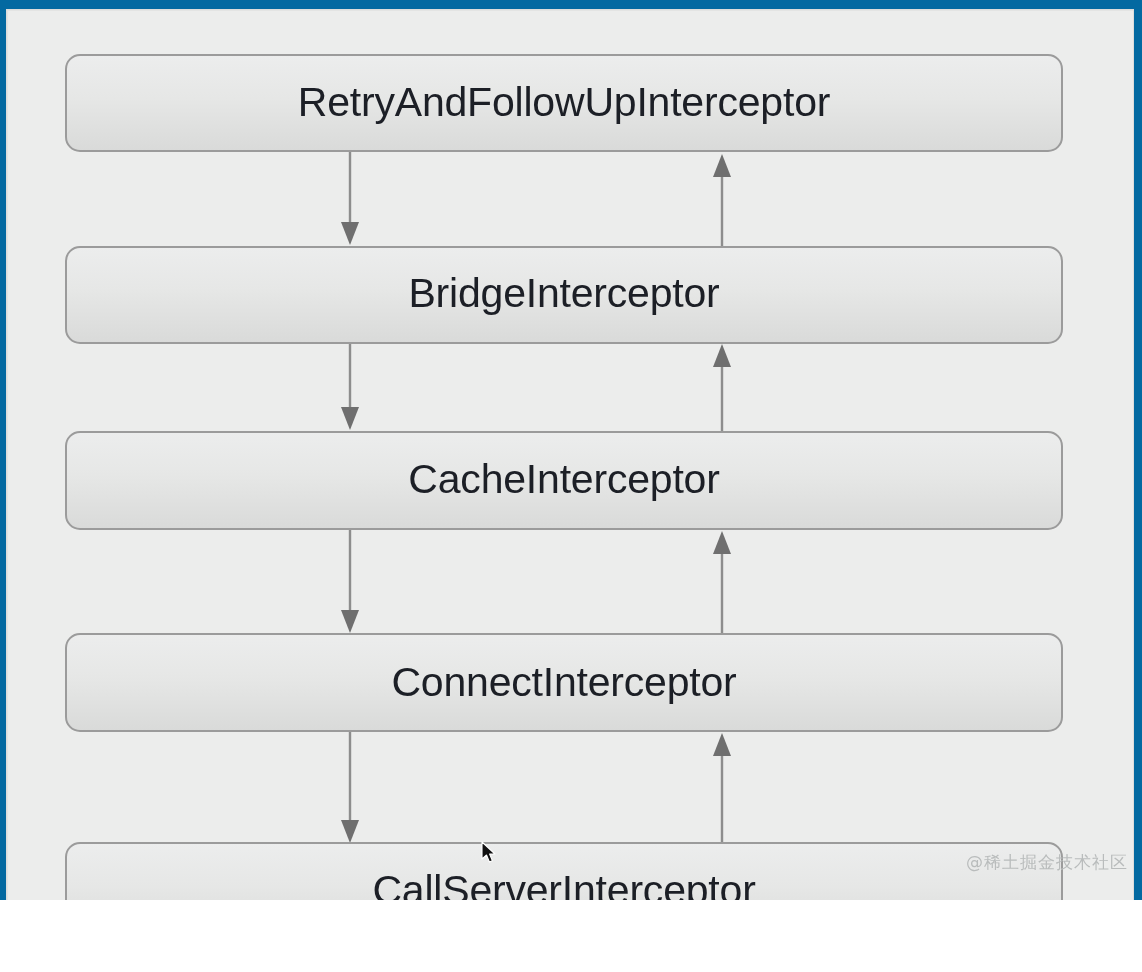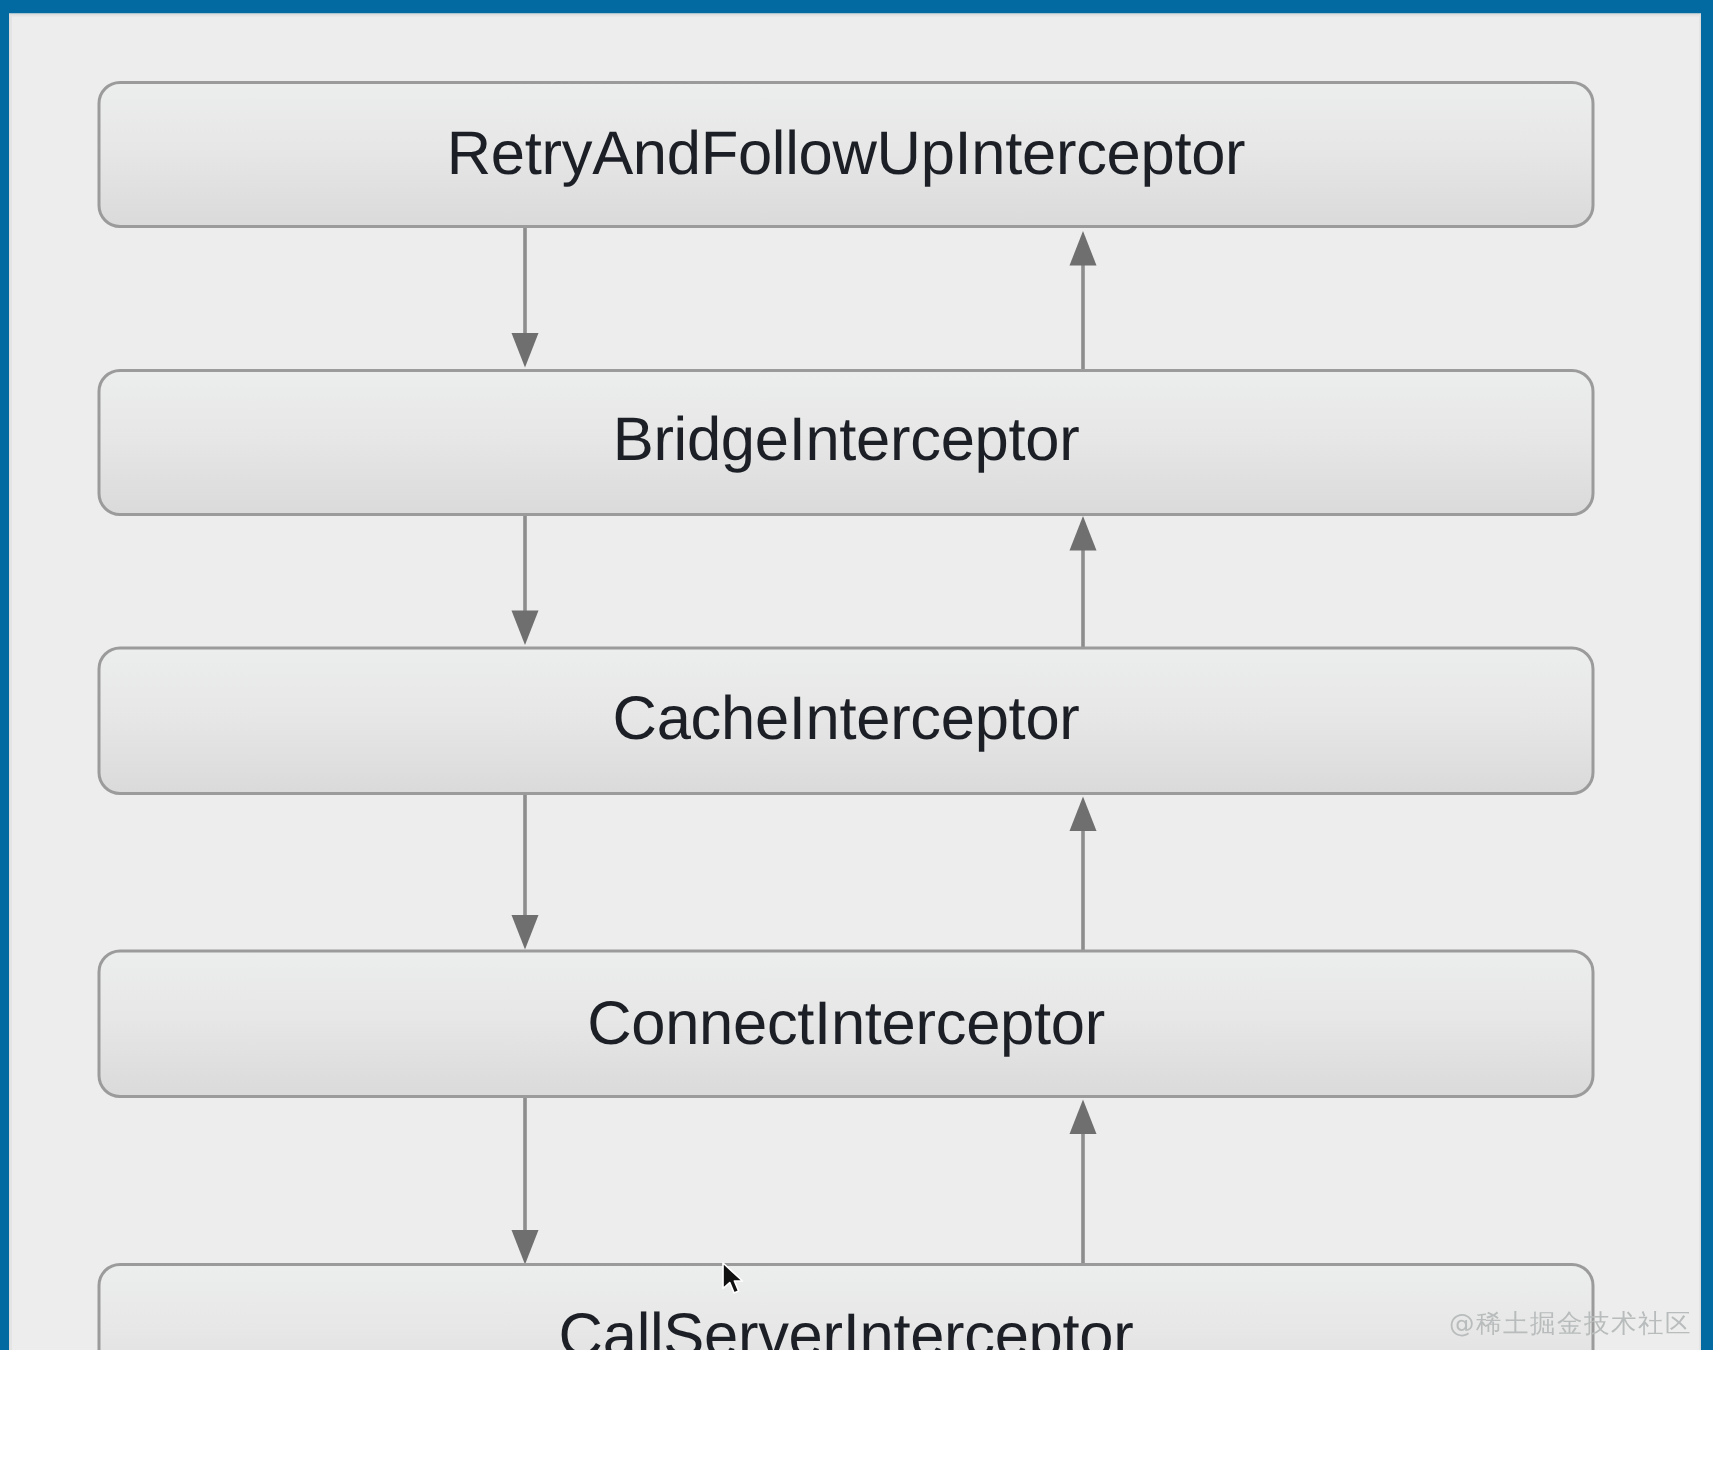--- a/index.html
+++ b/index.html
@@ -63,21 +63,21 @@
     fill: none;
   }
   .edge-head {
     fill: #6f6f6f;
     stroke: none;
   }
   
   .watermark {
     position: absolute;
     right: 14px;
-    bottom: 6px;
+    bottom: 26px;
     font-size: 17px;
     color: #b9bcbc;
     letter-spacing: 1px;
     font-family: "DejaVu Sans", sans-serif;
     user-select: none;
     white-space: nowrap;
   }
   
   .cursor {
     position: absolute;

